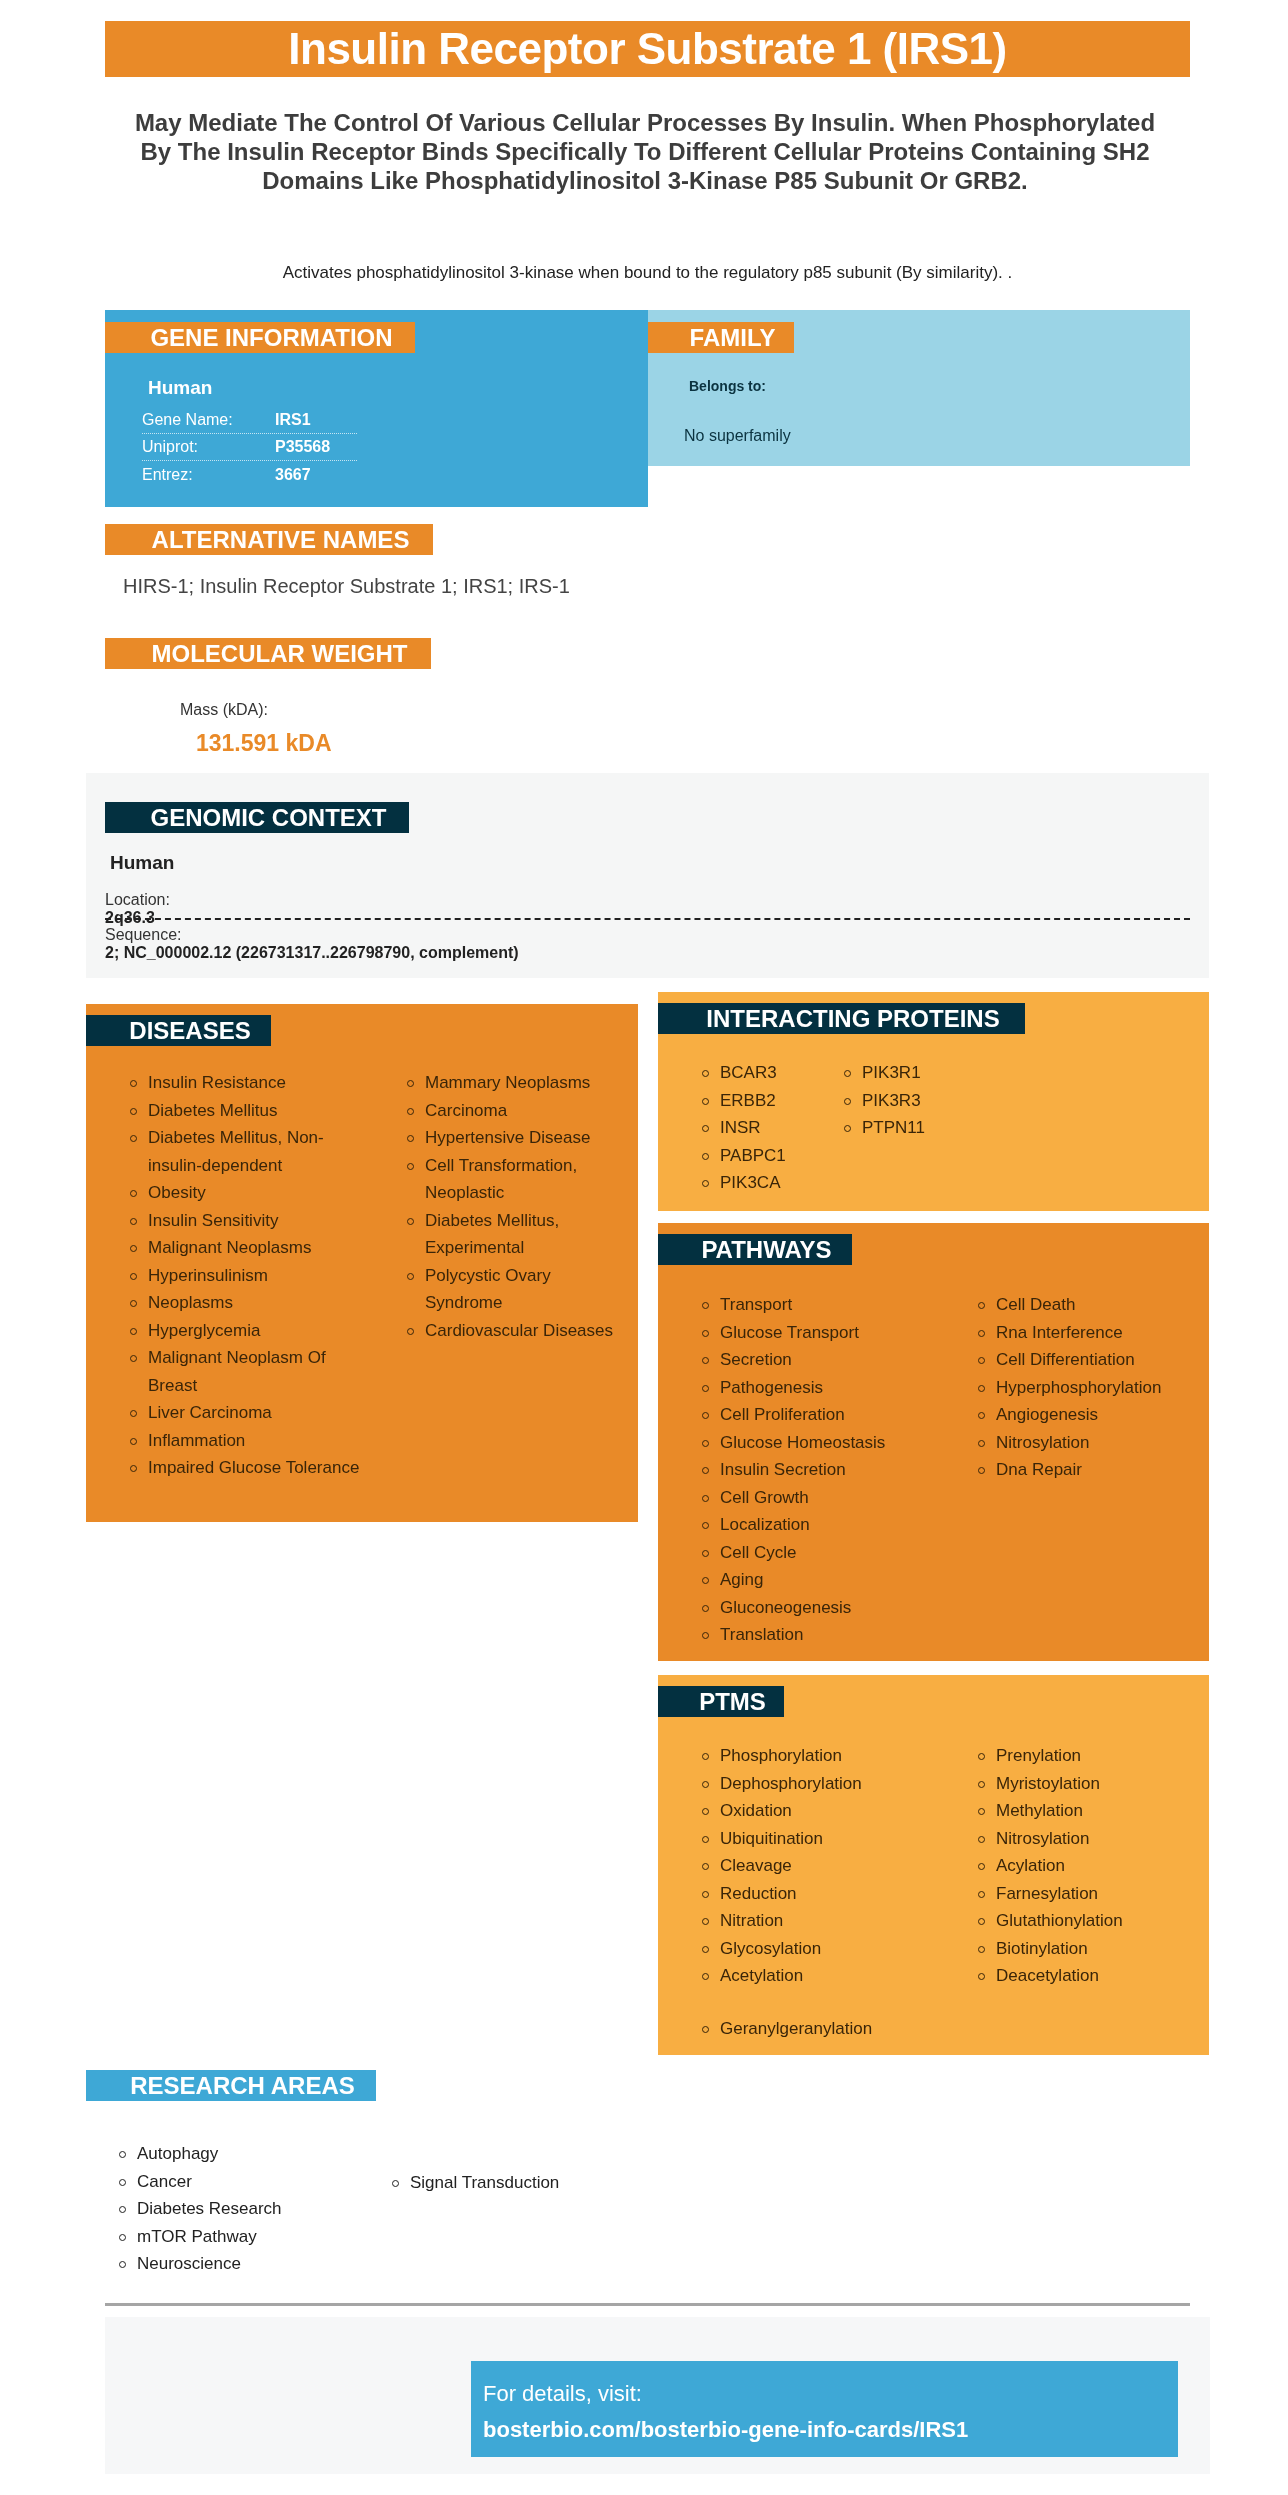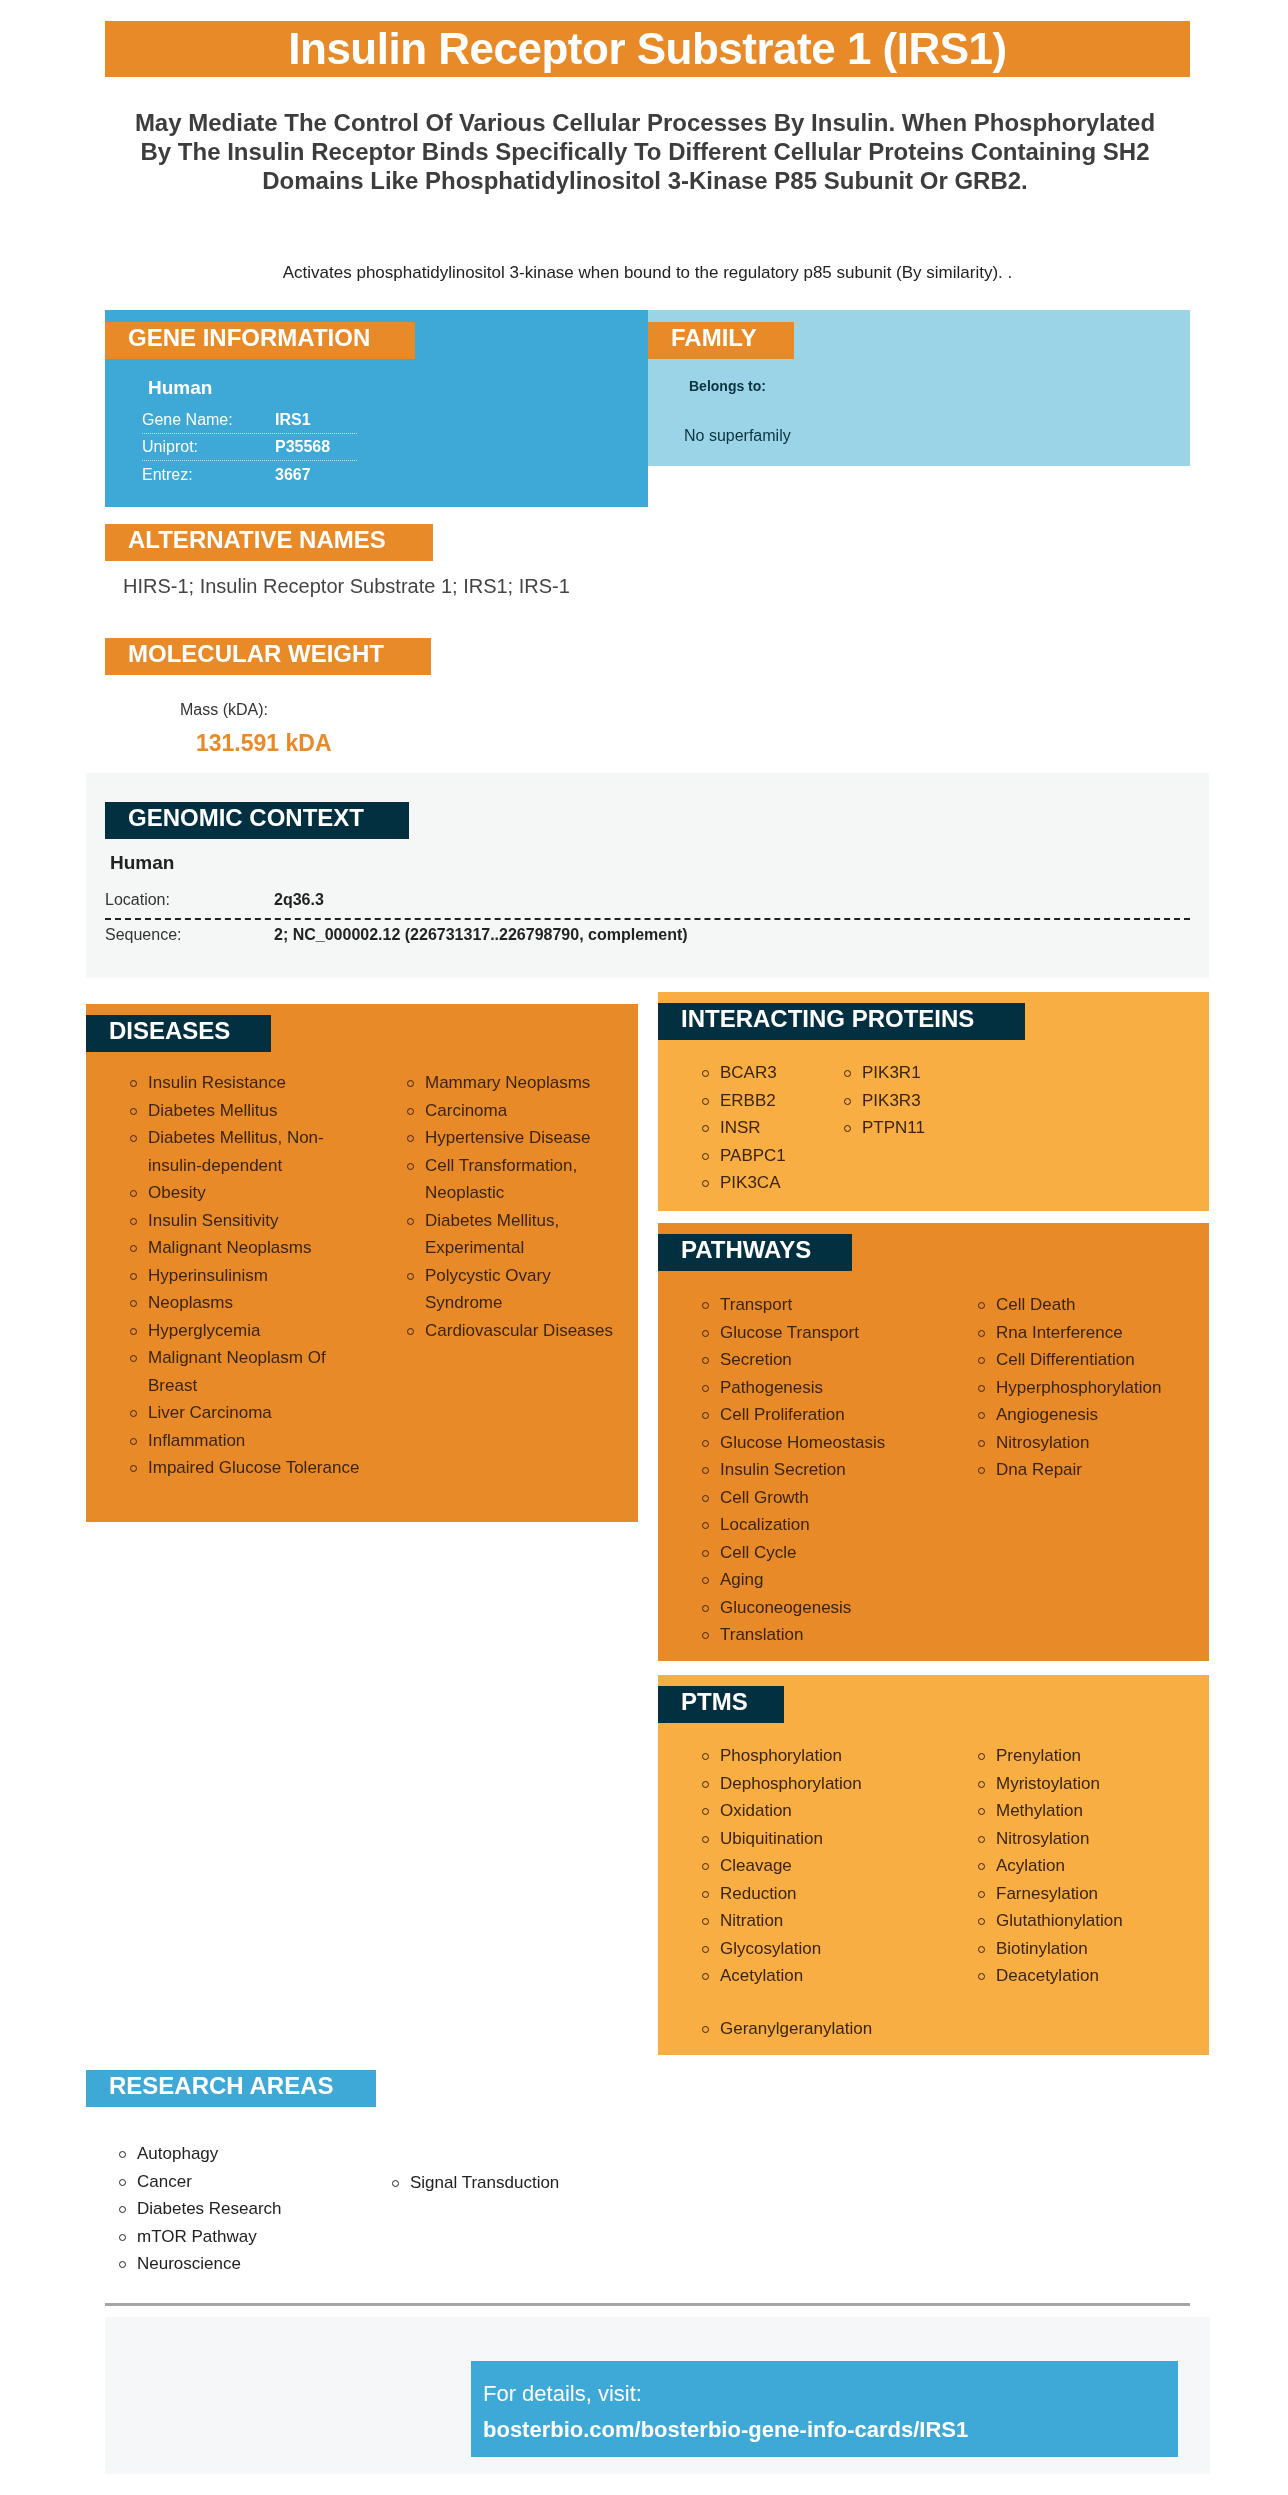--- a/index.html
+++ b/index.html
@@ -8,21 +8,21 @@
     .abs { position: absolute; }
 
     
     .title-bar { left: 105px; top: 21px; width: 1085px; height: 56px; background: #e98a28; color: #fff;
       font-size: 44px; font-weight: bold; text-align: center; line-height: 56px; letter-spacing: -0.5px; }
     .summary { left: 120px; top: 108px; width: 1050px; text-align: center; font-size: 24px; font-weight: bold;
       color: #3d3d3d; line-height: 29px; }
     .activity { left: 105px; top: 263px; width: 1085px; text-align: center; font-size: 17px; color: #222; }
 
     
-    .tag { position: absolute; color: #fff; font-weight: bold; font-size: 24px; line-height: 31px; height: 37px; padding-left: 23px; }
+    .tag { position: absolute; color: #fff; font-weight: bold; font-size: 24px; line-height: 31px; height: 31px; padding-left: 23px; text-align: center; }
     .tag.orange { background: #e98a28; }
     .tag.dark { background: #033040; }
     .tag.blue { background: #3ea8d6; }
 
     
     .gene-box { left: 105px; top: 310px; width: 543px; height: 197px; background: #3ea8d6; }
     .family-box { left: 648px; top: 310px; width: 542px; height: 156px; background: #9bd4e6; }
     .gi-species { left: 148px; top: 377px; font-size: 19px; font-weight: bold; color: #fff; }
     .gi-table { left: 142px; top: 407px; width: 215px; color: #fff; font-size: 16px; }
     .gi-row { display: flex; height: 27px; align-items: center; border-bottom: 1px dotted rgba(255,255,255,0.7); }
@@ -32,21 +32,21 @@
     .fam-belongs { left: 689px; top: 378px; font-size: 14px; font-weight: bold; color: #0b3340; }
     .fam-val { left: 684px; top: 427px; font-size: 16px; color: #0b3340; }
 
     .alt-names { left: 123px; top: 575px; font-size: 20px; color: #444; }
     .mass-label { left: 180px; top: 701px; font-size: 16px; color: #333; }
     .mass-value { left: 196px; top: 730px; font-size: 23px; font-weight: bold; color: #e98a28; }
 
     
     .genomic-box { left: 86px; top: 773px; width: 1123px; height: 205px; background: #f5f6f6; }
     .gc-species { left: 110px; top: 852px; font-size: 19px; font-weight: bold; color: #222; }
-    .gc-row { left: 105px; width: 1085px; font-size: 16px; color: #333; display: flex; }
+    .gc-row { left: 105px; width: 1085px; font-size: 16px; color: #333; display: flex; flex-direction: column; }
     .gc-row .lbl { width: 169px; }
     .gc-row .val { font-weight: bold; color: #222; }
     .gc-dash { left: 105px; top: 918px; width: 1085px; border-top: 2px dashed #222; }
 
     
     ul.bl { list-style: none; }
     ul.bl li { position: relative; padding-left: 18px; font-size: 17px; line-height: 27.5px; color: #3a2508; }
     ul.bl li::before { content: ""; position: absolute; left: 0; top: 11px; width: 5px; height: 5px; border: 1.3px solid #3a2508; border-radius: 50%; }
 
     .diseases-box { left: 86px; top: 1004px; width: 552px; height: 518px; background: #e98a28; }

